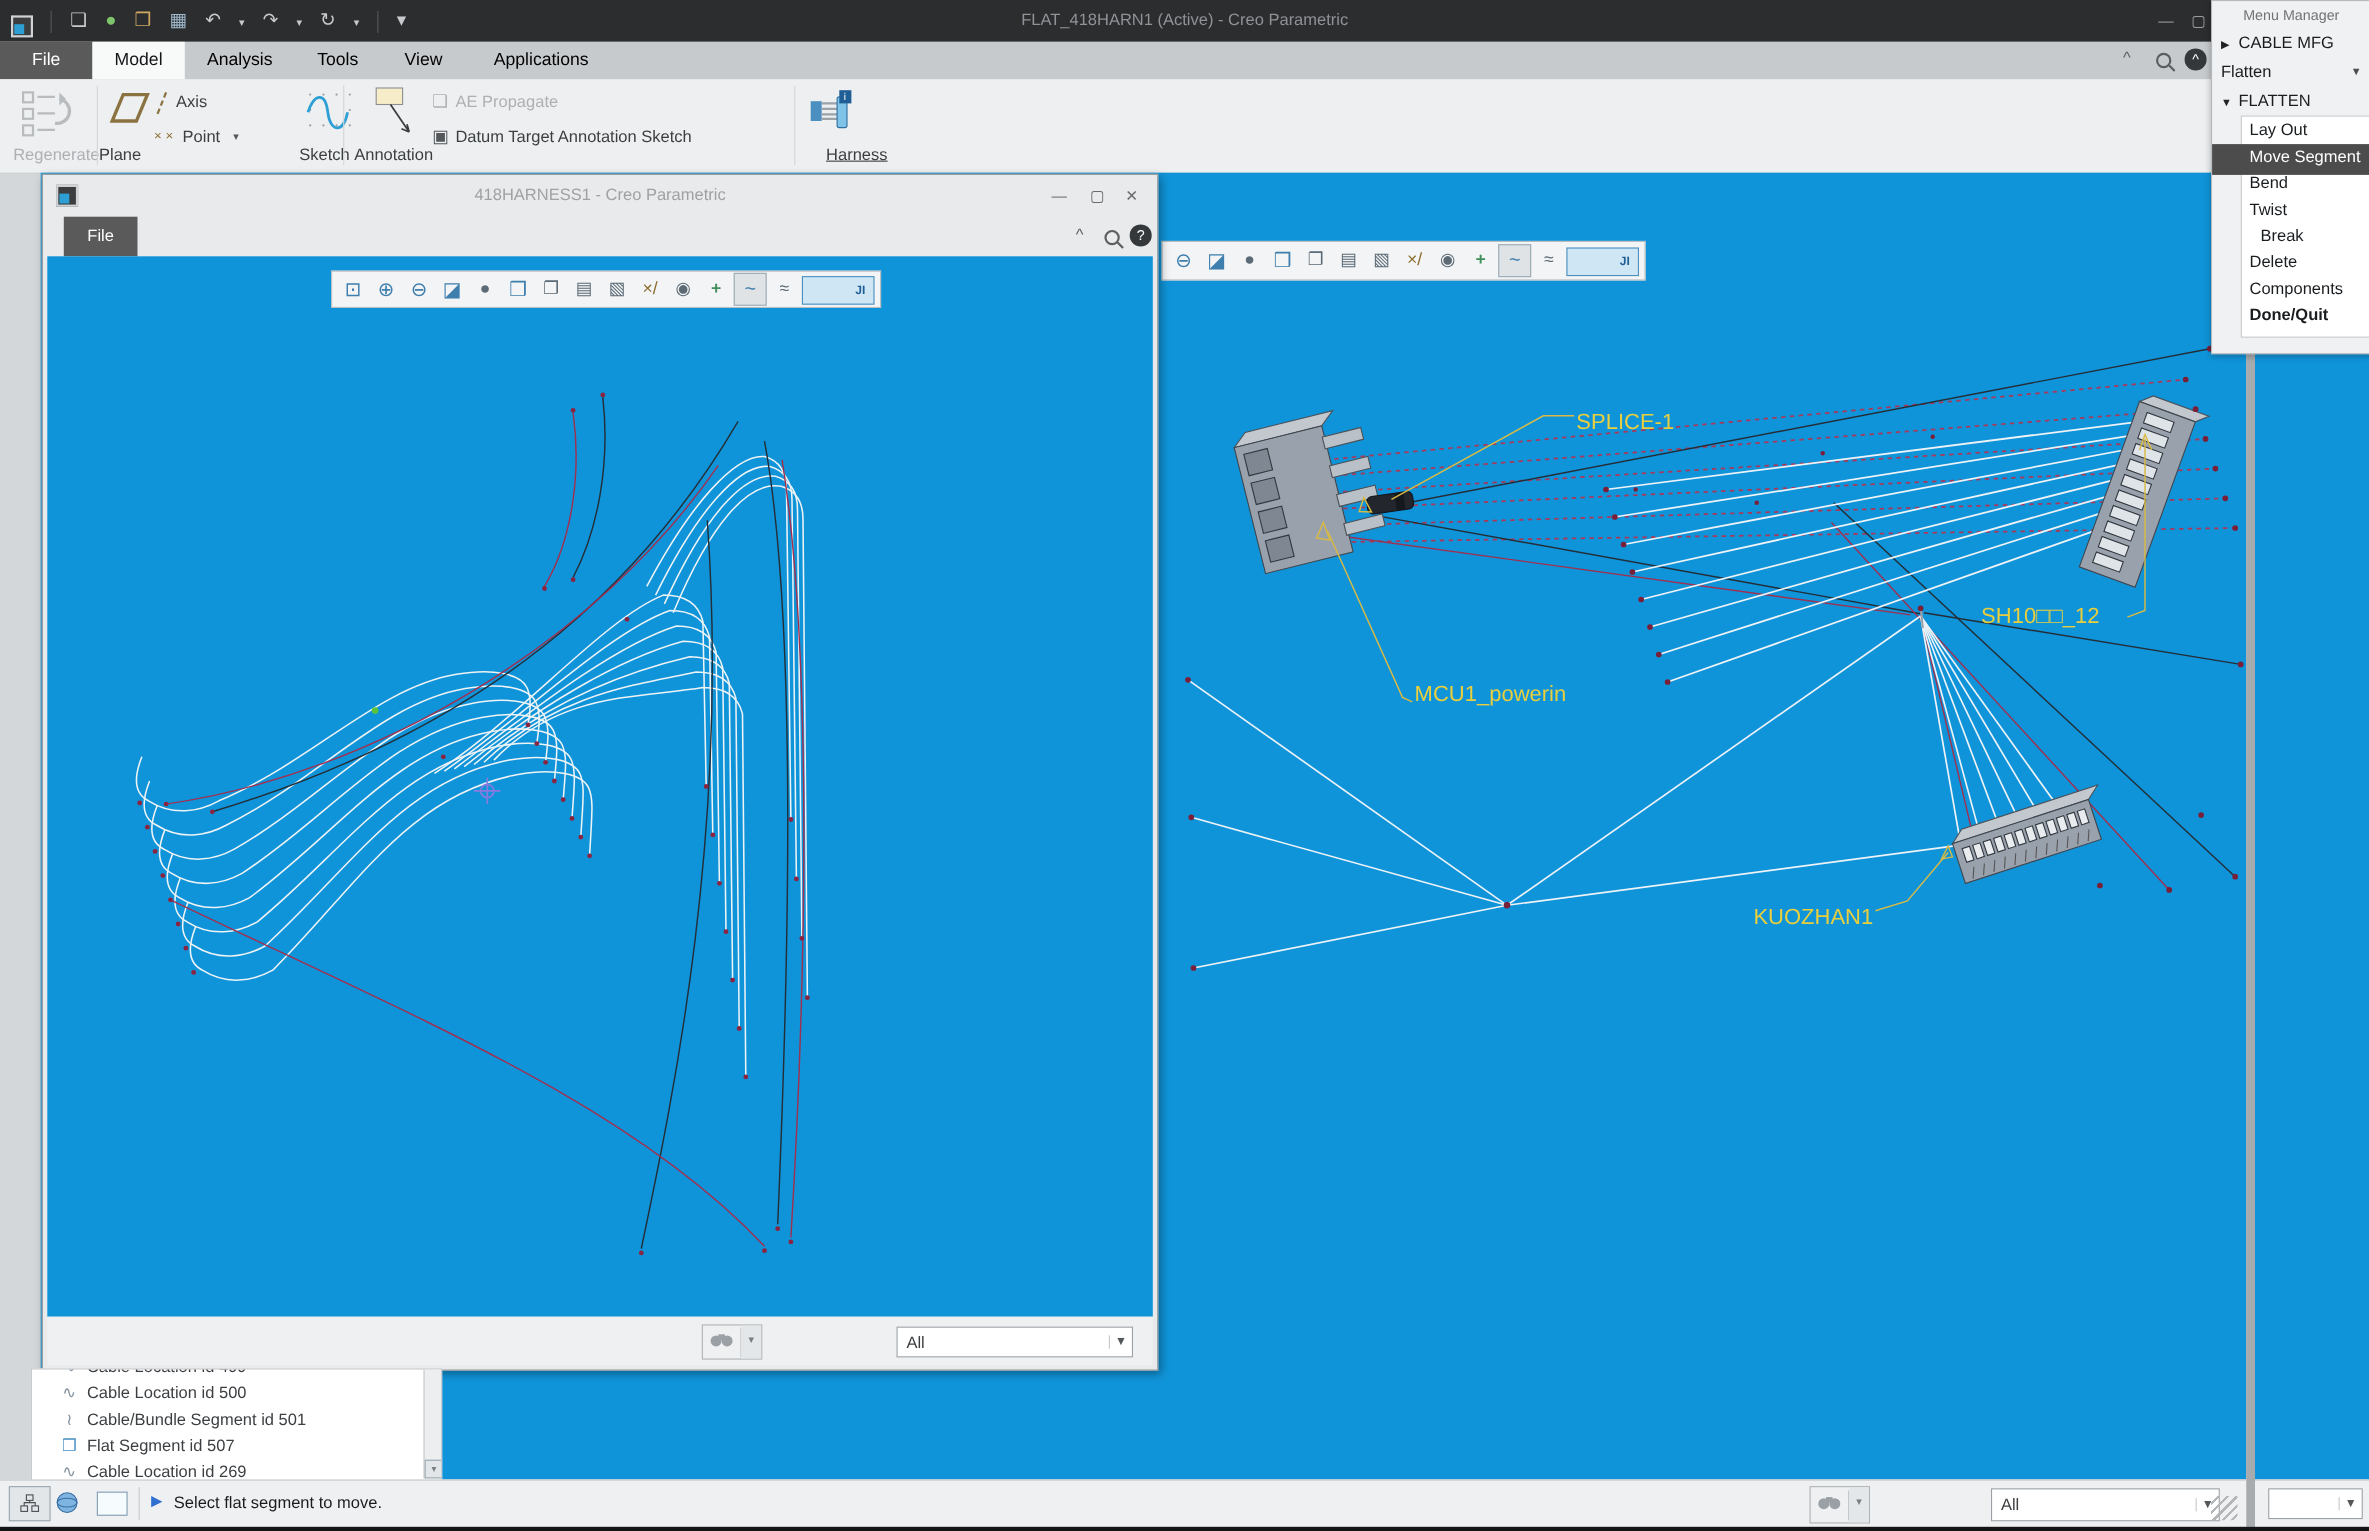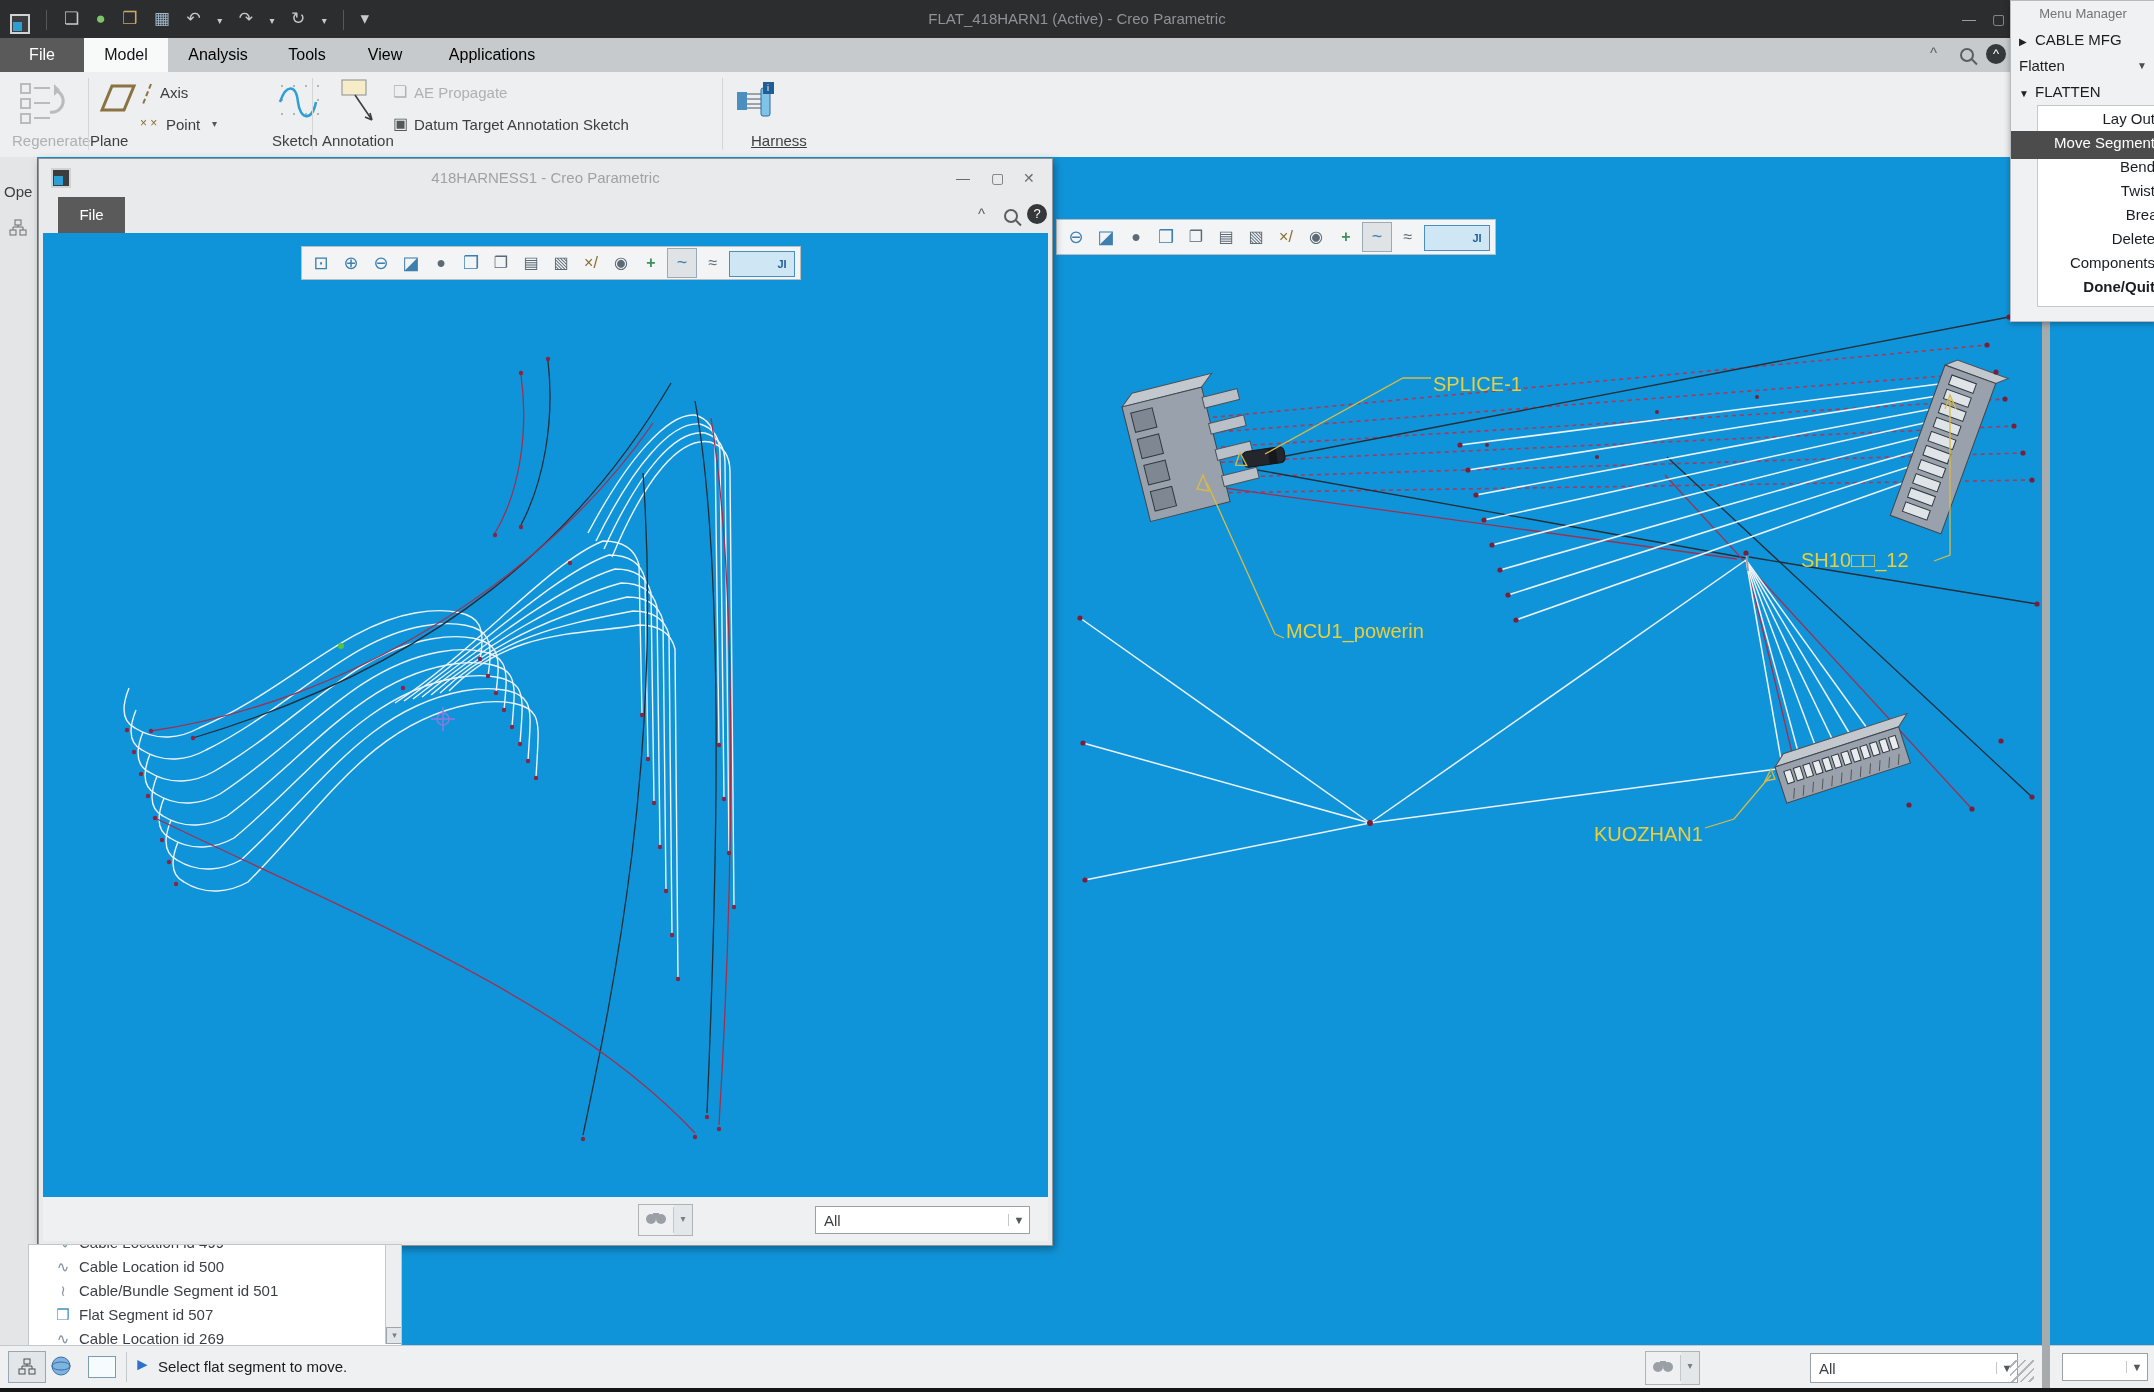--- a/index.html
+++ b/index.html
@@ -73,21 +73,21 @@
   .sbtn{border:1px solid #9aa7b0;background:#e2e6e9;display:flex;align-items:center;justify-content:center;}
   #statusmsg{font-size:15px;color:#1c1c1c;}
   #bottomedge{left:0;top:1388px;width:2154px;height:4px;background:#151515;}
   #grip{background:repeating-linear-gradient(135deg,transparent 0 4px,#b2b6b9 4px 6px);}
   
   #menumanager{left:2010px;top:0;width:144px;height:320px;background:#f0f1f2;border:1px solid #b6babd;box-shadow:0 2px 6px rgba(0,0,0,.3);}
   #mmtitle{left:0;top:0;width:100%;height:26px;line-height:26px;text-align:center;font-size:13px;color:#737373;}
   .mmrow{position:absolute;left:0;width:100%;height:26px;line-height:26px;font-size:15px;color:#1a1d20;}
   .mmrow .arr{display:inline-block;width:16px;margin-left:8px;font-size:10px;color:#222;}
   #mmlistbg{left:26px;top:104px;width:116px;height:200px;background:#fff;border:1px solid #c3c7ca;}
-  .mmitem{position:absolute;left:0;width:100%;height:28px;line-height:24px;font-size:15px;color:#1a1d20;padding-left:34px;box-sizing:border-box;text-align:right;}
+  .mmitem{position:absolute;left:0;width:100%;height:28px;line-height:24px;font-size:15px;color:#1a1d20;padding-left:34px;box-sizing:border-box;}
   .mmitem.hl{background:#4c4c4c;color:#fff;}
   .mmitem.bold{font-weight:bold;}
 </style>
 </head>
 <body>
 
 <div id="app">
 
   <div id="titlebar" class="abs">
     <span class="appic" style="margin:9px 6px 0 10px;"></span>
@@ -183,31 +183,20 @@
       <g stroke="#9aa2aa" stroke-width="2" fill="none">
           <path d="M14 16 h14 M14 21 h14 M14 26 h14 M14 30 h14"></path>
         </g>
       <rect x="28" y="10" width="9" height="28" rx="2" fill="#7fc4e8" stroke="#2e6da0"></rect>
       <rect x="30" y="4" width="11" height="12" fill="#1f5f96"></rect>
       <text x="35" y="13" fill="#fff" font-size="9" text-anchor="middle" font-family="Liberation Sans">i</text>
     </svg>
     <span class="abs rlabel" style="left:751px;top:60px;text-decoration:underline;">Harness</span>
   </div>
 
-  <div id="leftstrip" class="abs">
-    <div id="opetext" class="abs">Ope</div>
-    <svg class="abs" style="left:9px;top:62px;" width="18" height="18">
-      <g fill="none" stroke="#6a6e72">
-          <rect x="6" y="1" width="6" height="5"></rect>
-          <rect x="1" y="11" width="6" height="5"></rect>
-          <rect x="11" y="11" width="6" height="5"></rect>
-      <path d="M9 6 v2 M4 11 V8 h10 v3"></path>
-        </g>
-    </svg>
-  </div>
 
   <div id="maincanvas" class="abs">
     <svg width="2005" height="1188" viewBox="0 0 2005 1188">
 
       <g stroke="#a8395b" stroke-width="1.6" stroke-dasharray="4 4" fill="none">
         <line x1="1168" y1="261" x2="1950" y2="188"></line>
         <line x1="1168" y1="276" x2="1959" y2="215"></line>
         <line x1="1168" y1="291" x2="1968" y2="242"></line>
         <line x1="1168" y1="306" x2="1977" y2="269"></line>
         <line x1="1168" y1="321" x2="1986" y2="296"></line>

